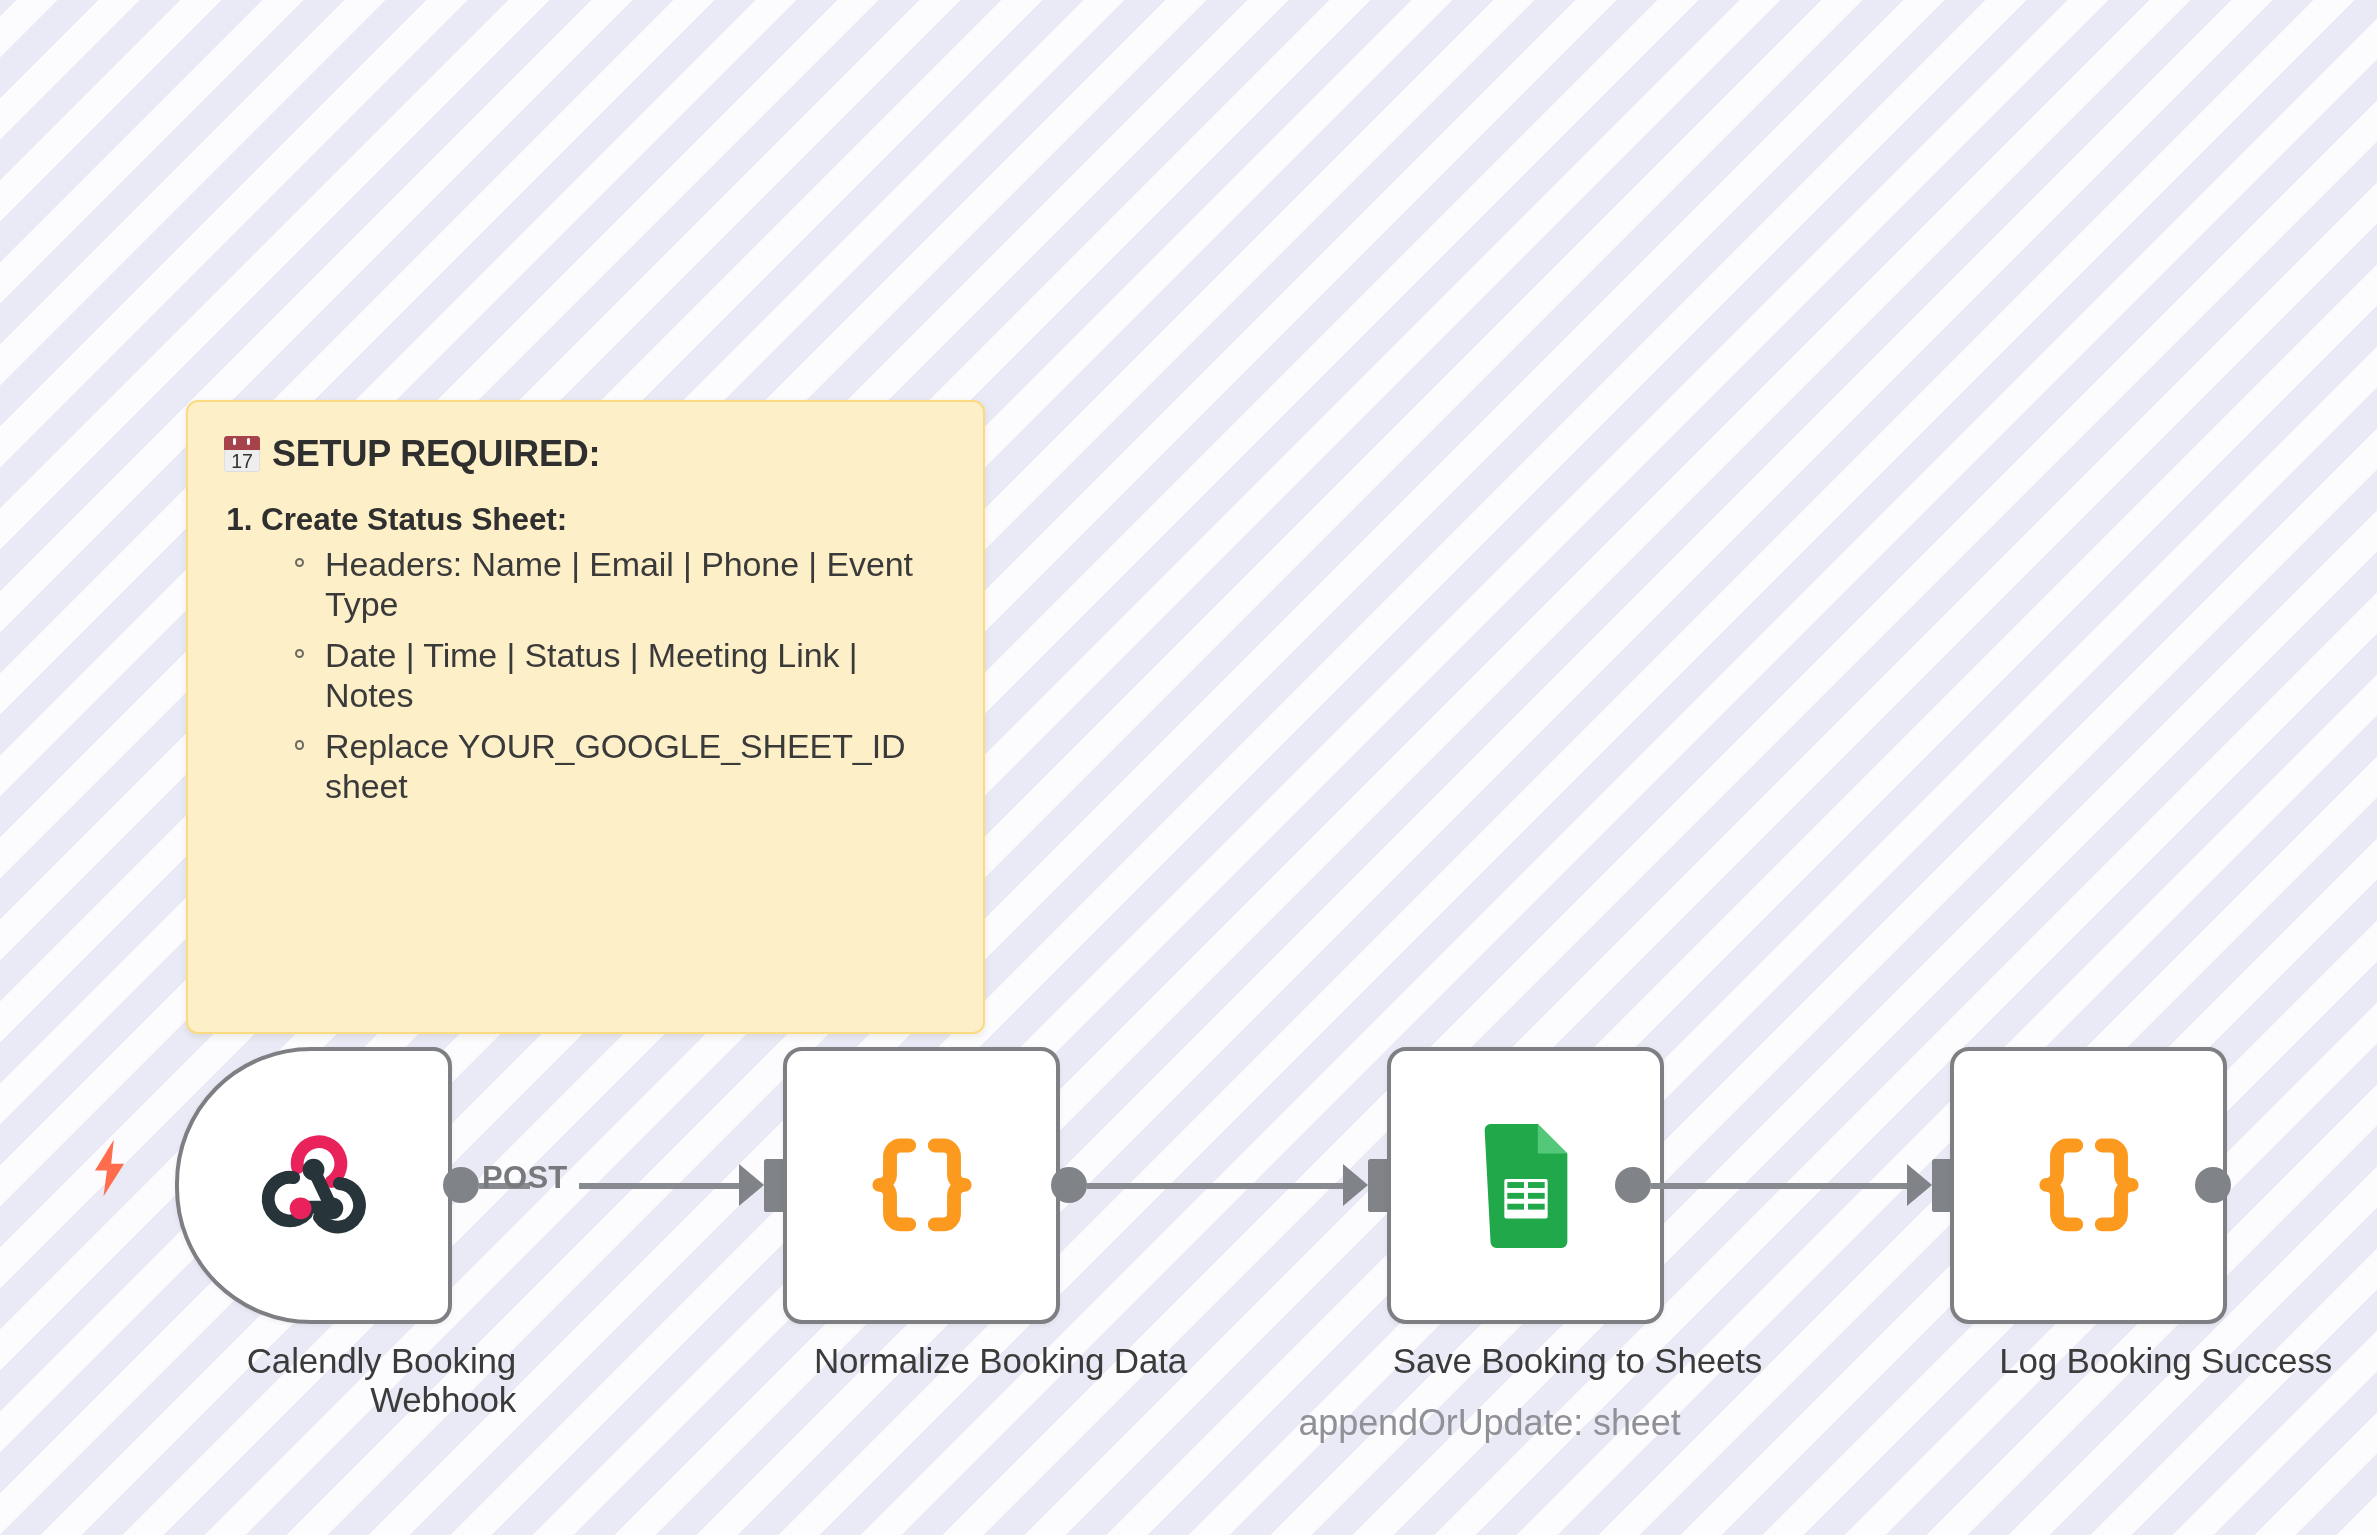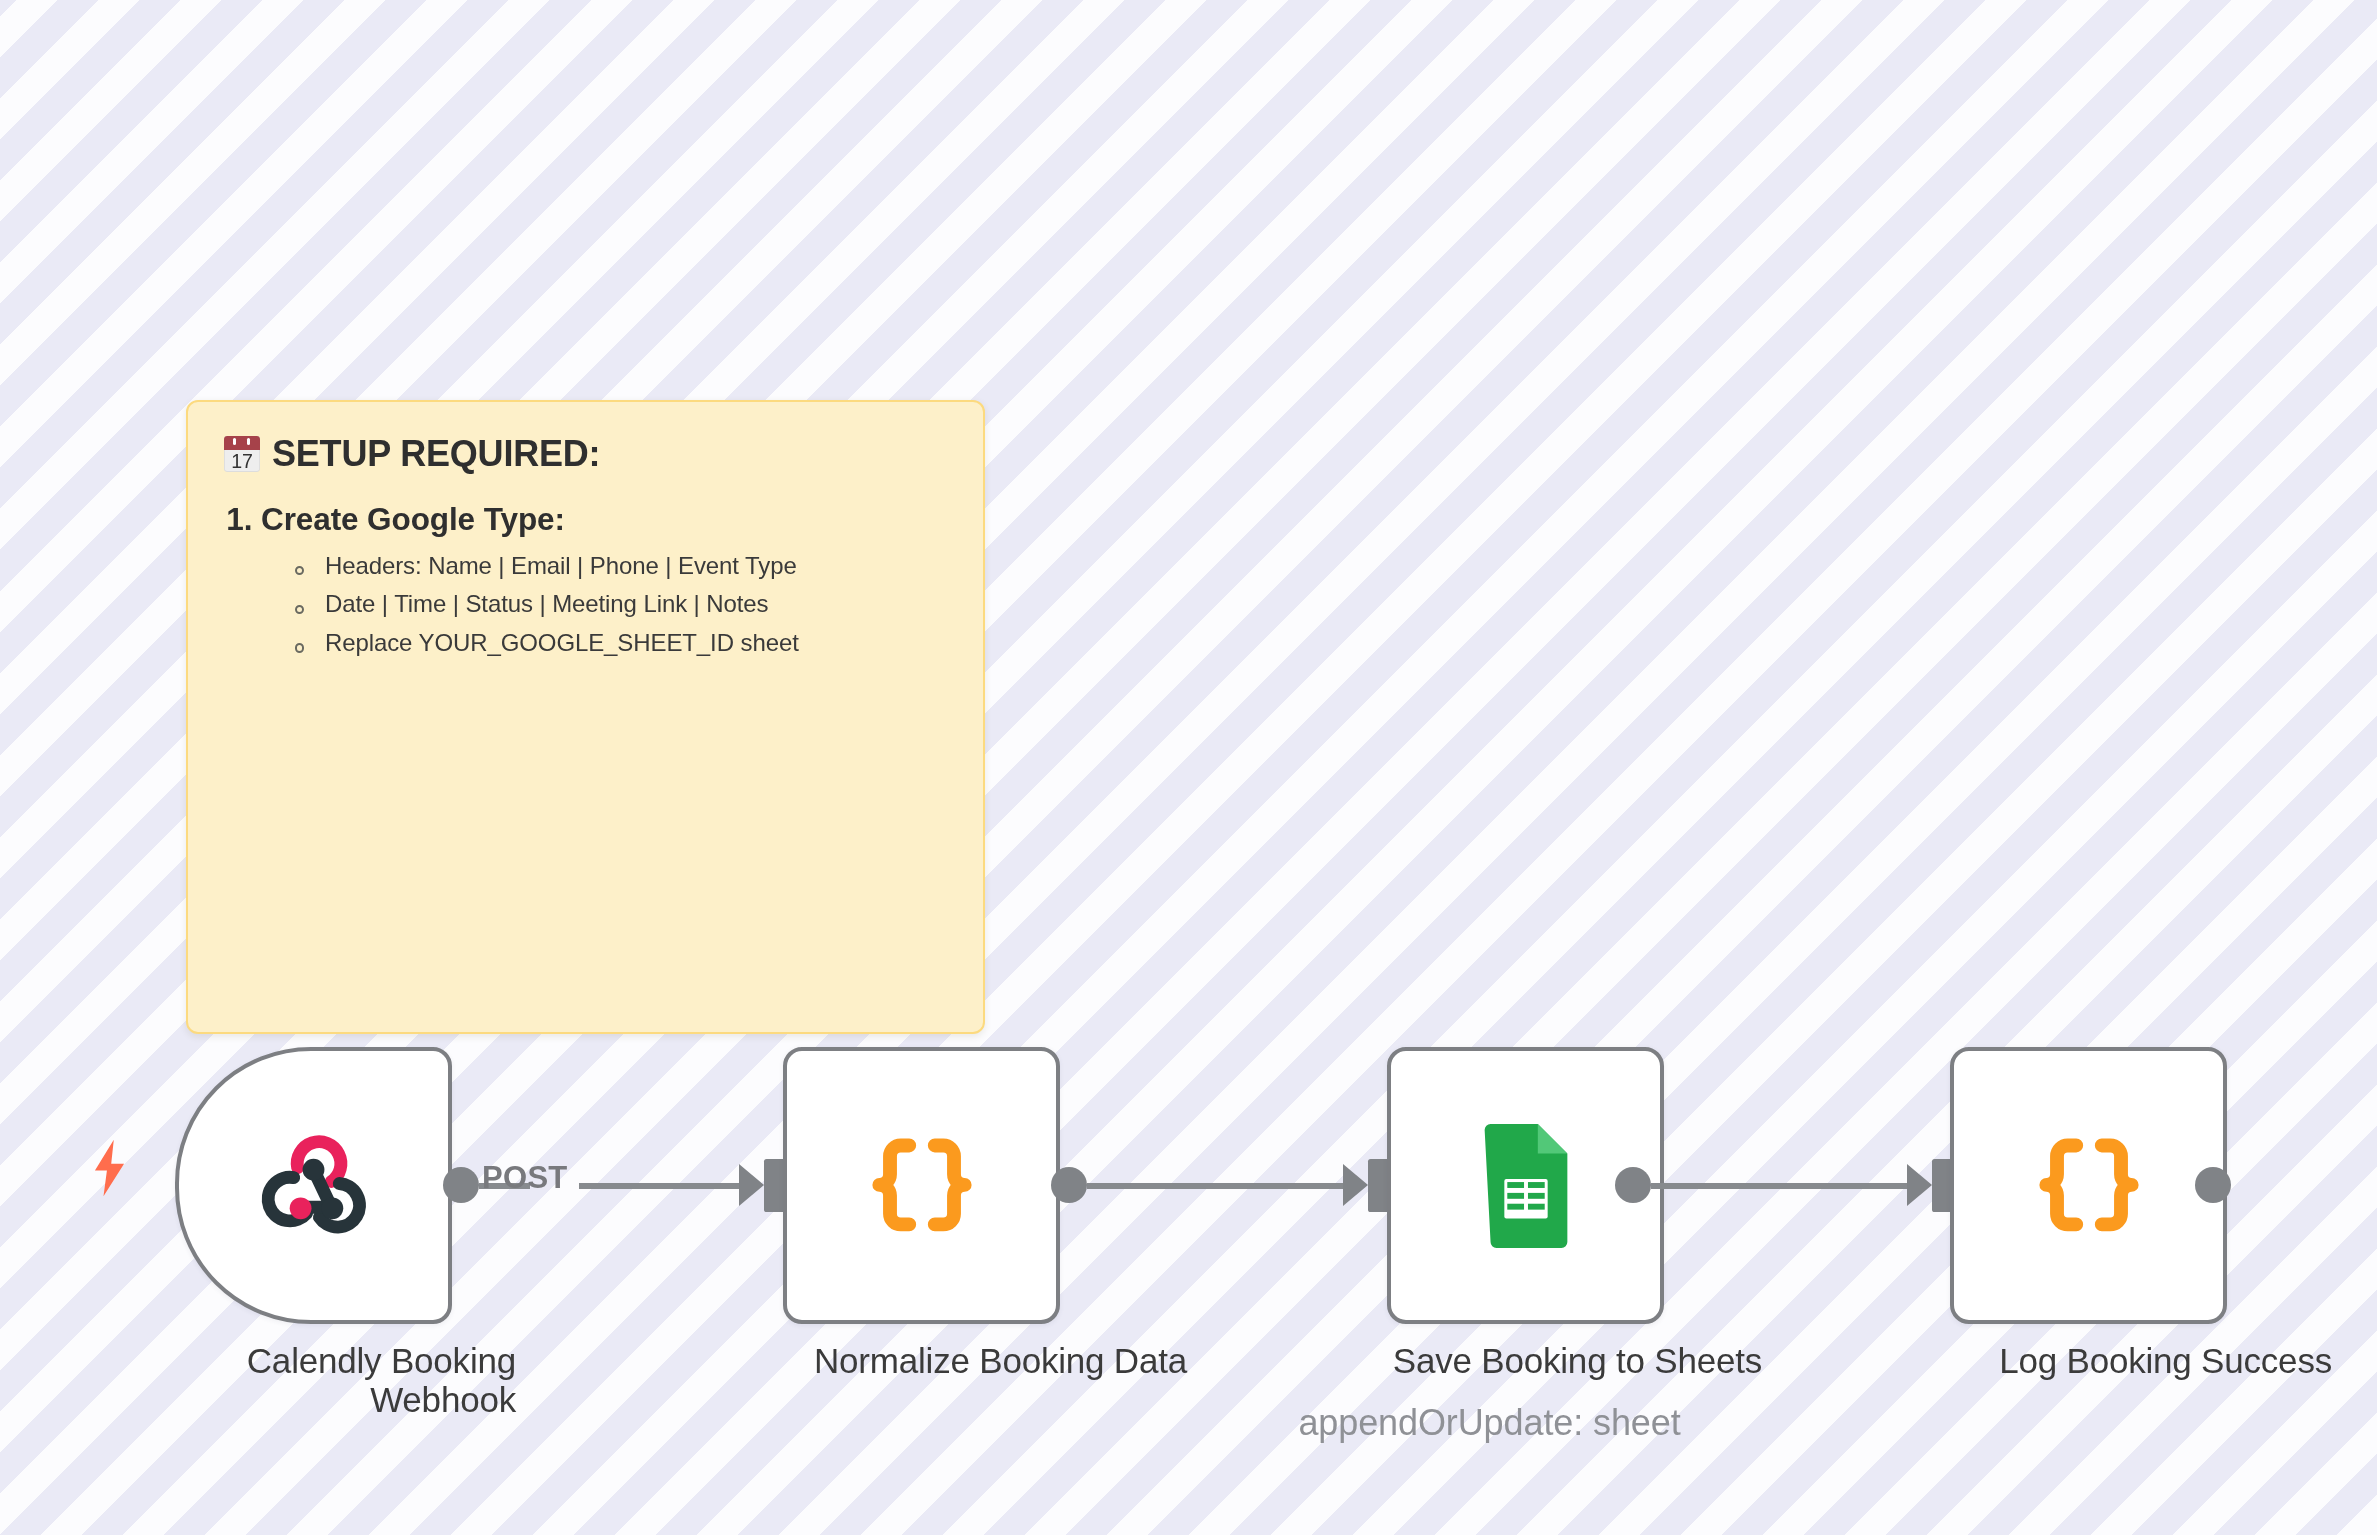--- a/index.html
+++ b/index.html
@@ -100,24 +100,24 @@
     font-size: 31.5px;
     line-height: 1.0;
   }
   ol.note-ol > li {
     font-weight: bold;
     color: #2f2f2f;
     letter-spacing: -0.1px;
   }
   ul.note-ul {
     list-style: none;
-    margin: 16px 0 0 0;
+    margin: 8px 0 0 0;
     padding-left: 32px;
     font-weight: normal;
-    font-size: 24px;
+    font-size: 34px;
     line-height: 1.19;
     color: #3a3a3a;
   }
   ul.note-ul > li {
     position: relative;
     padding-left: 32px;
     margin-bottom: 10.2px;
   }
   ul.note-ul > li::before {
     content: "";
@@ -232,21 +232,21 @@
         <span class="ring r1"></span>
         <span class="ring r2"></span>
         <span class="cal-num">17</span>
       </span>
       <span>SETUP REQUIRED:</span>
     </div>
 
     <div class="note-body">
       <ol class="note-ol">
         <li>
-          <span>Create Google Type:</span>
+          <span>Create Status Sheet:</span>
           <ul class="note-ul">
             <li>Headers: Name | Email | Phone | Event Type</li>
             <li>Date | Time | Status | Meeting Link | Notes</li>
             <li>Replace YOUR_GOOGLE_SHEET_ID sheet</li>
           </ul>
         </li>
       </ol>
     </div>
   </div>
 

